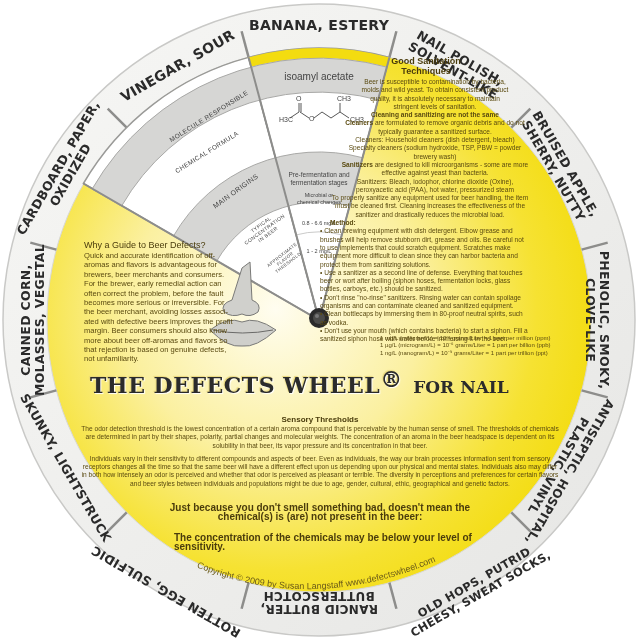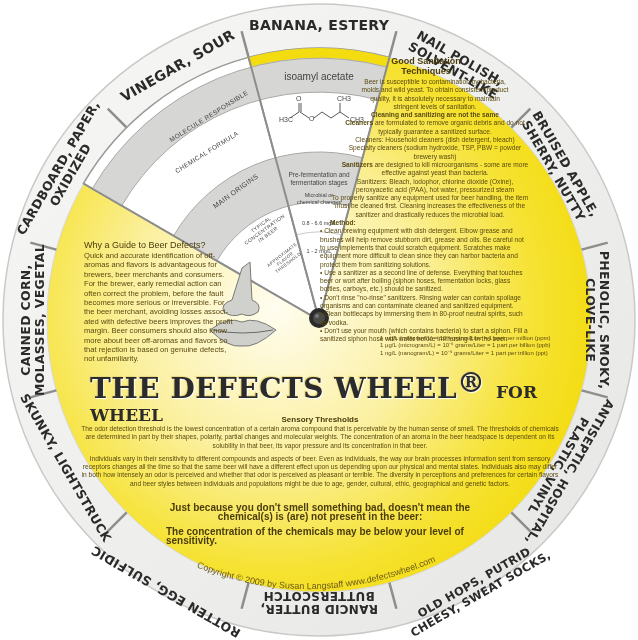--- a/index.html
+++ b/index.html
@@ -10,29 +10,29 @@
   .cell-text{font-family:"Liberation Sans",sans-serif;fill:#444;}
   .overlay{position:absolute;color:#5a4a10;font-family:"Liberation Sans",sans-serif;}
   .why{left:84px;top:240px;width:150px;font-size:7.6px;line-height:9.4px;}
   .why h4{margin:0;font-size:9px;font-weight:normal;color:#4a3c0c;line-height:11px;}
   .sanit{left:320px;top:56px;width:210px;font-size:6.6px;line-height:8.3px;text-align:center;}
   .sanit h4{margin:0 0 2px 0;font-size:9px;color:#4a3c0c;line-height:10px;}
   .sanit p{margin:0;}
   .sanit .left{text-align:left;}
   .units{left:380px;top:335px;width:200px;font-size:6px;line-height:7.4px;text-align:left;}
   .title{left:90px;top:366px;width:460px;height:40px;}
-  .title .big{font-family:"DejaVu Serif","Liberation Serif",serif;font-weight:bold;font-size:28px;color:#2b2b2b;letter-spacing:0.5px;text-shadow:1px 1px 1px #ffffff, -1px -1px 1px #e8d77a;text-align:center;}
+  .title .big{font-family:"DejaVu Serif","Liberation Serif",serif;font-weight:bold;font-size:22px;color:#2b2b2b;letter-spacing:0.5px;text-shadow:1px 1px 1px #ffffff, -1px -1px 1px #e8d77a;text-align:center;}
   .title .small{font-family:"DejaVu Serif","Liberation Serif",serif;font-weight:bold;font-size:17px;color:#2b2b2b;margin-left:6px;}
   .title sup{font-size:14px;}
   .sensory{left:80px;top:415px;width:480px;font-size:6.6px;line-height:8.3px;text-align:center;}
   .sensory h4{margin:0;font-size:8px;color:#4a3c0c;line-height:10px;}
   .sensory p{margin:0 0 5px 0;}
   .warn{left:150px;top:503px;width:340px;font-size:10px;line-height:9px;font-weight:bold;text-align:center;color:#4a3c0c;}
   .warn ul{list-style:none;margin:6px 0 0 0;padding:0 0 0 12px;text-align:left;}
-  .warn li{margin:4px;}
+  .warn li{margin:12px;}
   .copy{font-family:"Liberation Sans",sans-serif;font-size:9px;fill:#6a5a18;}
 </style>
 </head>
 <body>
 
 <svg id="wheel" viewBox="0 0 638 640" xmlns="http://www.w3.org/2000/svg">
   <defs>
     <radialGradient id="yg" cx="0.42" cy="0.48" r="0.6">
       <stop offset="0" stop-color="#fffdf0"></stop>
       <stop offset="0.45" stop-color="#fbf0a0"></stop>
@@ -201,21 +201,21 @@
 </div>
 
 <div class="overlay units">
   <div>1 mg/L (milligram/L) = 10⁻³ grams/Liter = 1 part per million (ppm)</div>
   <div>1 µg/L (microgram/L) = 10⁻⁶ grams/Liter = 1 part per billion (ppb)</div>
   <div>1 ng/L (nanogram/L) = 10⁻⁹ grams/Liter = 1 part per trillion (ppt)</div>
 </div>
 
 <div class="overlay title">
   <span class="big">THE DEFECTS WHEEL</span><sup class="big">®</sup>
-  <span class="small">FOR WHEEL</span>
+  <span class="small">FOR NAIL</span>
 </div>
 
 <div class="overlay sensory">
   <h4>Sensory Thresholds</h4>
   <p>The odor detection threshold is the lowest concentration of a certain aroma compound that is perceivable by the human sense of smell. The thresholds of chemicals are determined in part by their shapes, polarity, partial changes and molecular weights. The concentration of an aroma in the beer headspace is dependent on its solubility in that beer, its vapor pressure and its concentration in that beer.</p>
   <p>Individuals vary in their sensitivity to different compounds and aspects of beer. Even as individuals, the way our brain processes information sent from sensory receptors changes all the time so that the same beer will have a different effect upon us depending upon our physical and mental states. Individuals also may differ in both how intensely an odor is perceived and whether that odor is perceived as pleasant or terrible. The diversity in perceptions and preferences for certain flavors and beer styles between individuals and populations might be due to age, gender, cultural, ethic, geographical and genetic factors.</p>
 </div>
 
 <div class="overlay warn">
   <div>Just because you don't smell something bad, doesn't mean the chemical(s) is (are) not present in the beer:</div>

